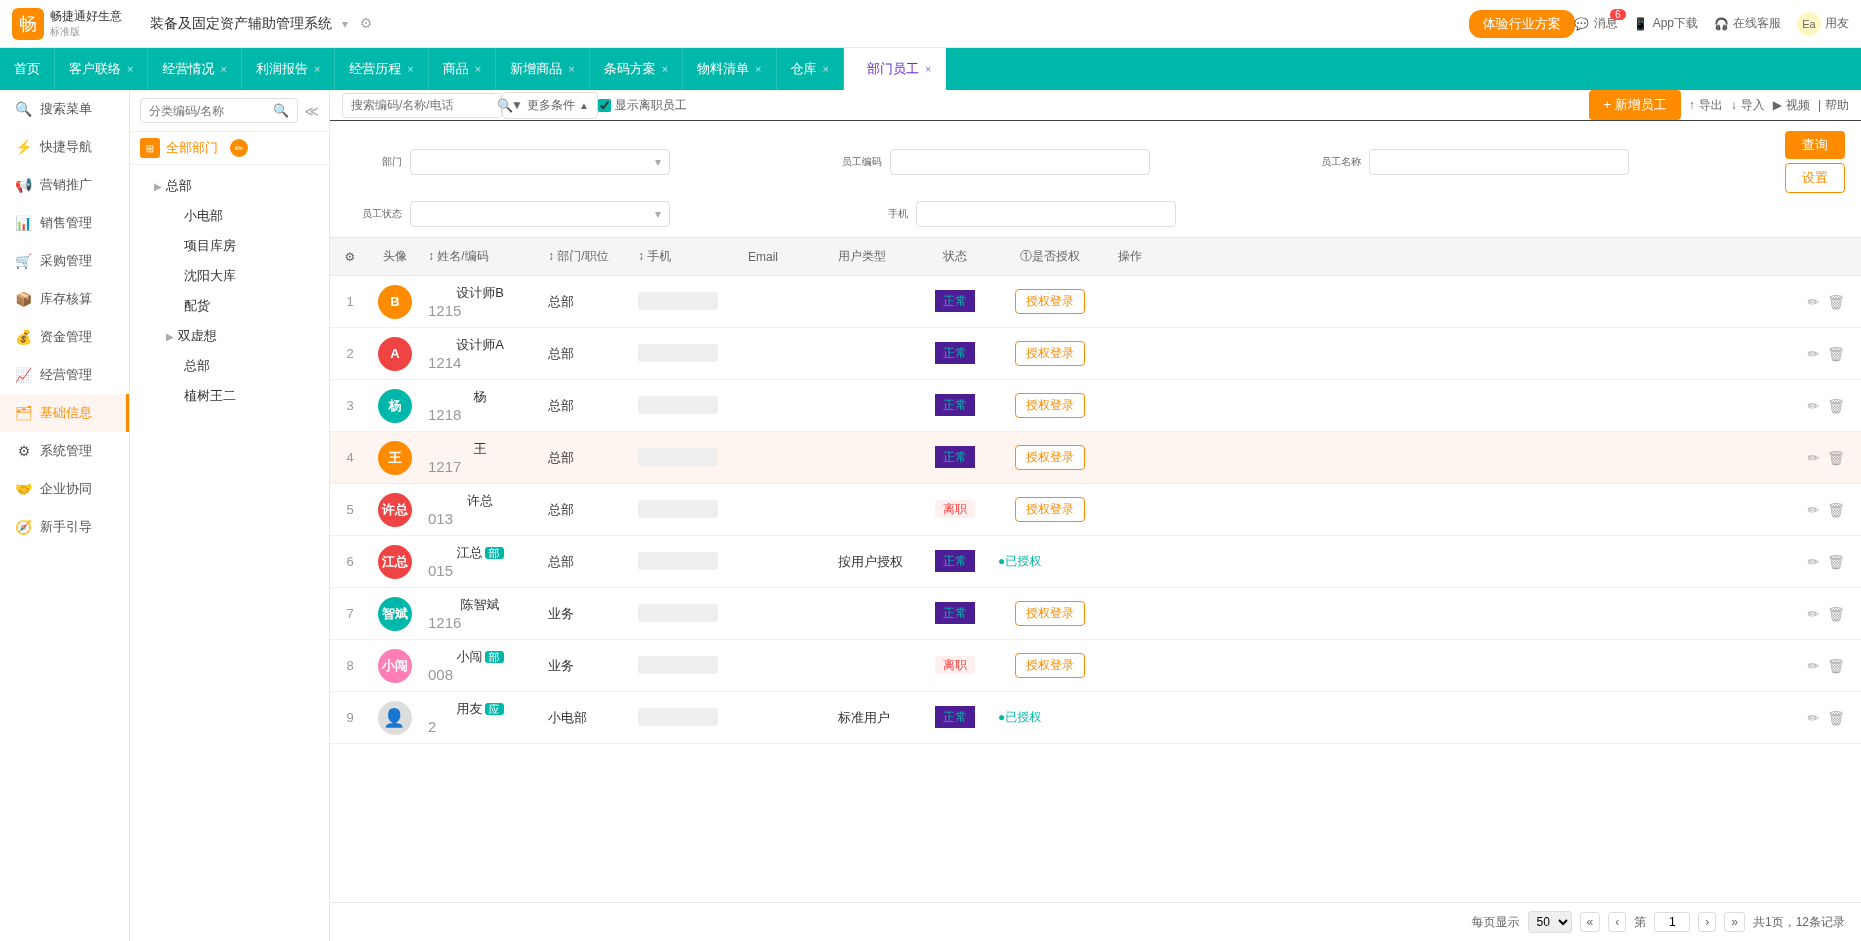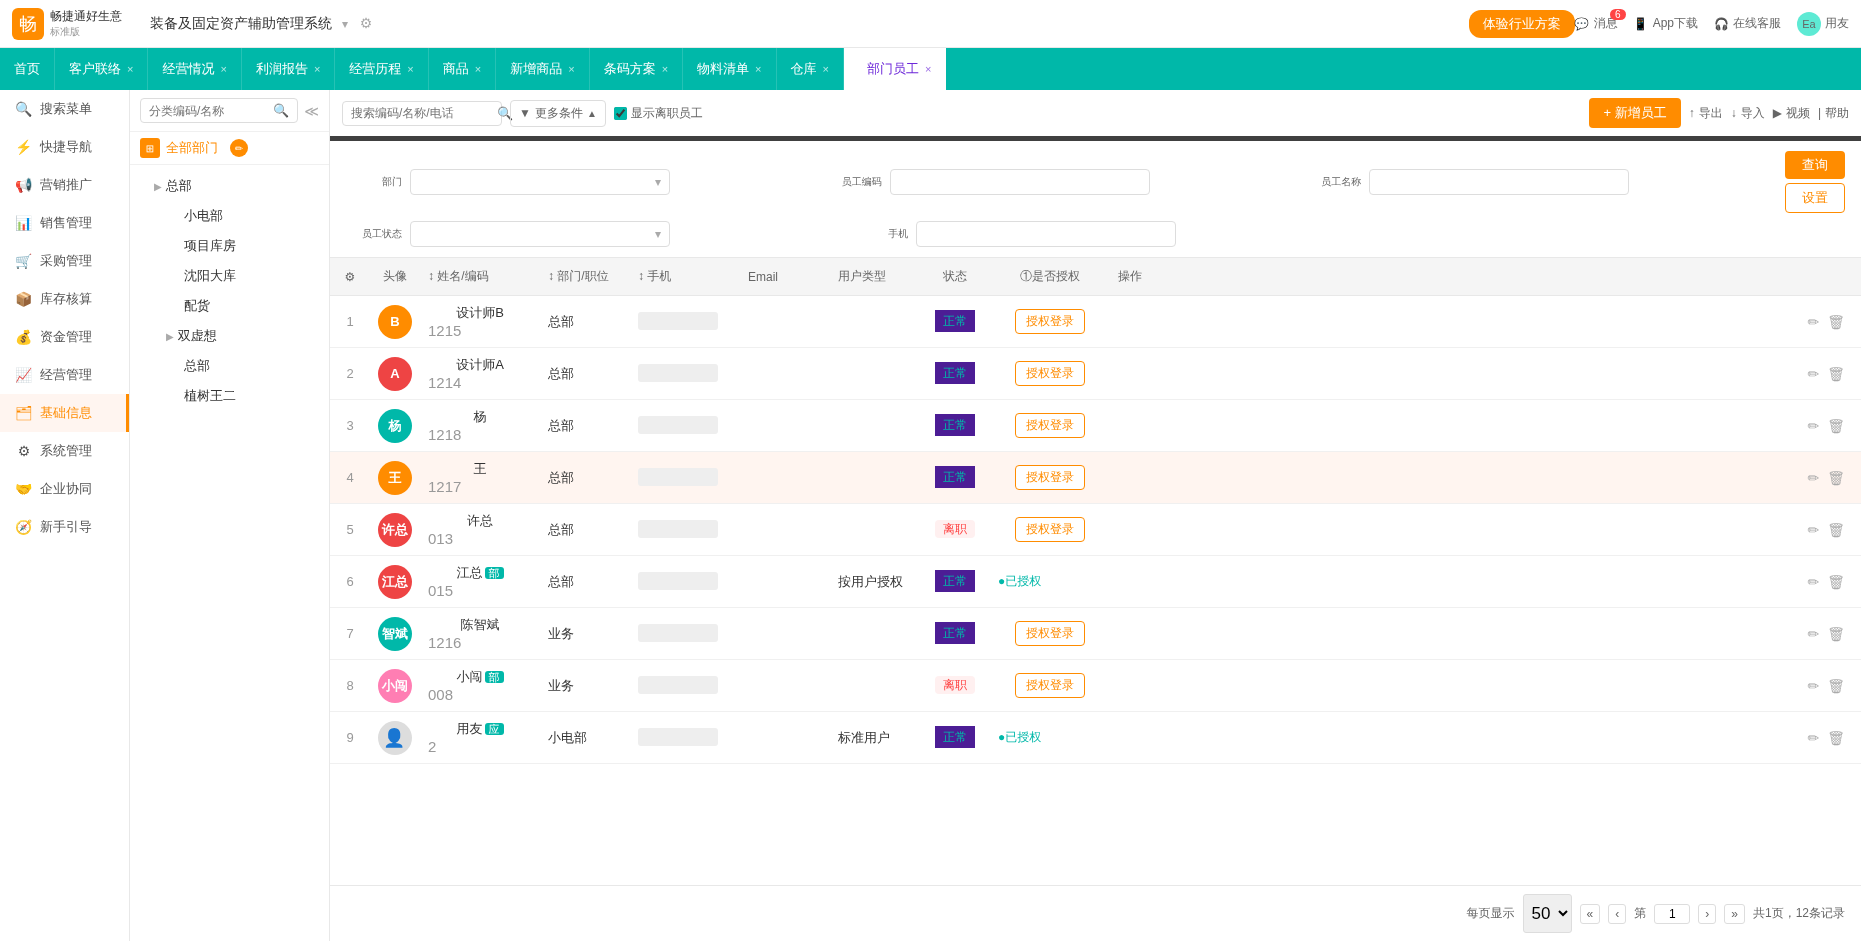--- a/index.html
+++ b/index.html
@@ -30,21 +30,21 @@
     
     .sidebar { width: 130px; background: #fff; border-right: 1px solid #e8e8e8; flex-shrink: 0; overflow-y: auto; }
     .sidebar-menu-item { display: flex; align-items: center; gap: 8px; padding: 10px 16px; cursor: pointer; color: #555; font-size: 13px; }
     .sidebar-menu-item.active { background: #fff5f0; color: #ff8c00; border-right: 3px solid #ff8c00; }
     .sidebar-icon { width: 16px; height: 16px; display: flex; align-items: center; justify-content: center; font-size: 14px; }
 
     
     .content-area { flex: 1; display: flex; flex-direction: column; overflow: hidden; }
 
     
-    .toolbar { background: #fff; padding: 8px 12px; display: flex; align-items: center; gap: 8px; border-bottom: 5px solid #404040; }
+    .toolbar { background: #fff; padding: 0 12px; display: flex; align-items: center; border-bottom: 1px solid #404040; }
     .search-box { display: flex; align-items: center; border: 1px solid #ddd; border-radius: 4px; padding: 4px 8px; gap: 6px; width: 160px; }
     .search-box input { border: none; outline: none; font-size: 12px; width: 120px; color: #999; }
     .filter-btn { display: flex; align-items: center; gap: 4px; color: #666; font-size: 12px; cursor: pointer; border: 1px solid #ddd; border-radius: 4px; padding: 4px 8px; }
     .checkbox-label { display: flex; align-items: center; gap: 4px; font-size: 12px; color: #666; cursor: pointer; }
     .checkbox-label input { accent-color: #00b8a9; }
     .toolbar-right { margin-left: auto; display: flex; align-items: center; gap: 8px; }
     .add-btn { background: #ff8c00; color: #fff; border: none; border-radius: 4px; padding: 6px 14px; font-size: 13px; cursor: pointer; }
     .icon-btn { display: flex; align-items: center; gap: 4px; color: #666; font-size: 12px; cursor: pointer; }
 
     
@@ -95,21 +95,21 @@
     .op-icon { color: #aaa; cursor: pointer; font-size: 14px; }
 
     
     .phone-blur { color: #ccc; background: #eee; border-radius: 3px; padding: 2px 16px; font-size: 12px; }
 
     
     .dept-tag { background: #00b8a9; color: #fff; border-radius: 3px; padding: 0 4px; font-size: 11px; margin-left: 2px; }
 
     
     .pagination-bar { background: #fff; border-top: 1px solid #e8e8e8; padding: 8px 16px; display: flex; align-items: center; justify-content: flex-end; gap: 8px; font-size: 12px; color: #666; }
-    .page-size-select { border: 1px solid #ddd; border-radius: 3px; padding: 8px 4px; font-size: 17px; }
+    .page-size-select { border: 1px solid #ddd; border-radius: 3px; padding: 2px 4px; font-size: 12px; }
     .page-nav-btn { border: 1px solid #ddd; border-radius: 3px; padding: 2px 6px; cursor: pointer; color: #666; background: #fff; font-size: 12px; }
     .page-input { border: 1px solid #ddd; border-radius: 3px; padding: 2px 4px; width: 36px; text-align: center; font-size: 12px; }
 
     
     .left-panel { width: 200px; background: #fff; border-right: 1px solid #e8e8e8; flex-shrink: 0; display: flex; flex-direction: column; }
     .left-panel-header { display: flex; align-items: center; padding: 8px 10px; border-bottom: 1px solid #f0f0f0; gap: 6px; }
     .dept-search { display: flex; align-items: center; flex: 1; border: 1px solid #ddd; border-radius: 4px; padding: 4px 8px; gap: 4px; }
     .dept-search input { border: none; outline: none; font-size: 12px; width: 100%; color: #999; }
     .dept-tree { flex: 1; overflow-y: auto; padding: 6px 0; }
     .dept-node { display: flex; align-items: center; padding: 6px 12px; cursor: pointer; font-size: 13px; color: #333; gap: 4px; }
@@ -145,21 +145,21 @@
     </div>
     <div class="top-btn">
       <span>📱</span>
       <span>App下载</span>
     </div>
     <div class="top-btn">
       <span>🎧</span>
       <span>在线客服</span>
     </div>
     <div class="top-btn">
-      <span style="width:24px;height:24px;background:#5eead4;border-radius:50%;display:inline-flex;align-items:center;justify-content:center;font-size:11px;">Ea</span>
+      <span style="width:24px;height:24px;background:#fef9c3;border-radius:50%;display:inline-flex;align-items:center;justify-content:center;font-size:11px;">Ea</span>
       <span>用友</span>
     </div>
   </div>
 </div>
 
 <div class="nav-bar" id="nav-bar">
     <div class="nav-tab">首页</div>
     <div class="nav-tab">客户联络<span class="close-x">×</span></div>
     <div class="nav-tab">经营情况<span class="close-x">×</span></div>
     <div class="nav-tab">利润报告<span class="close-x">×</span></div>

